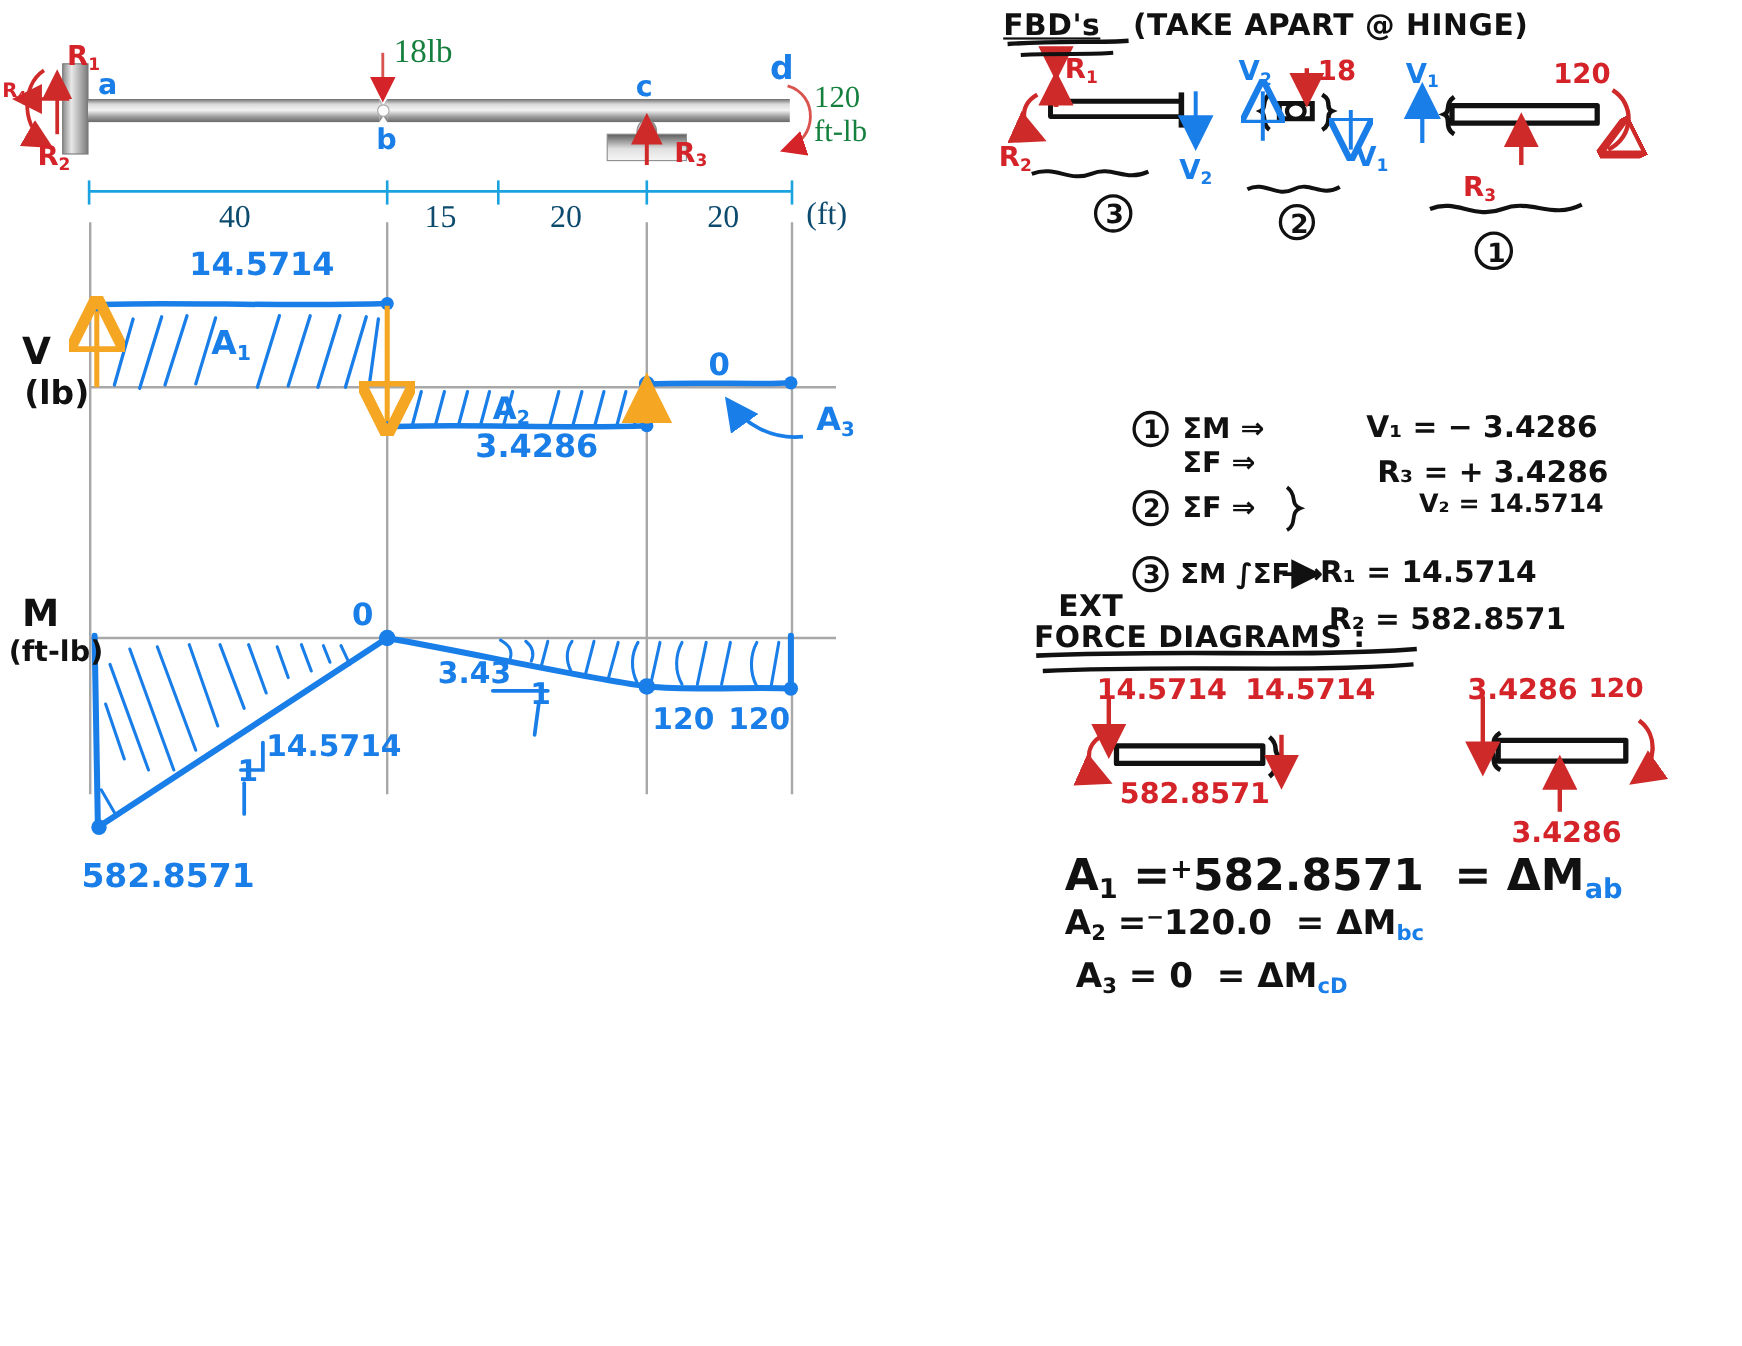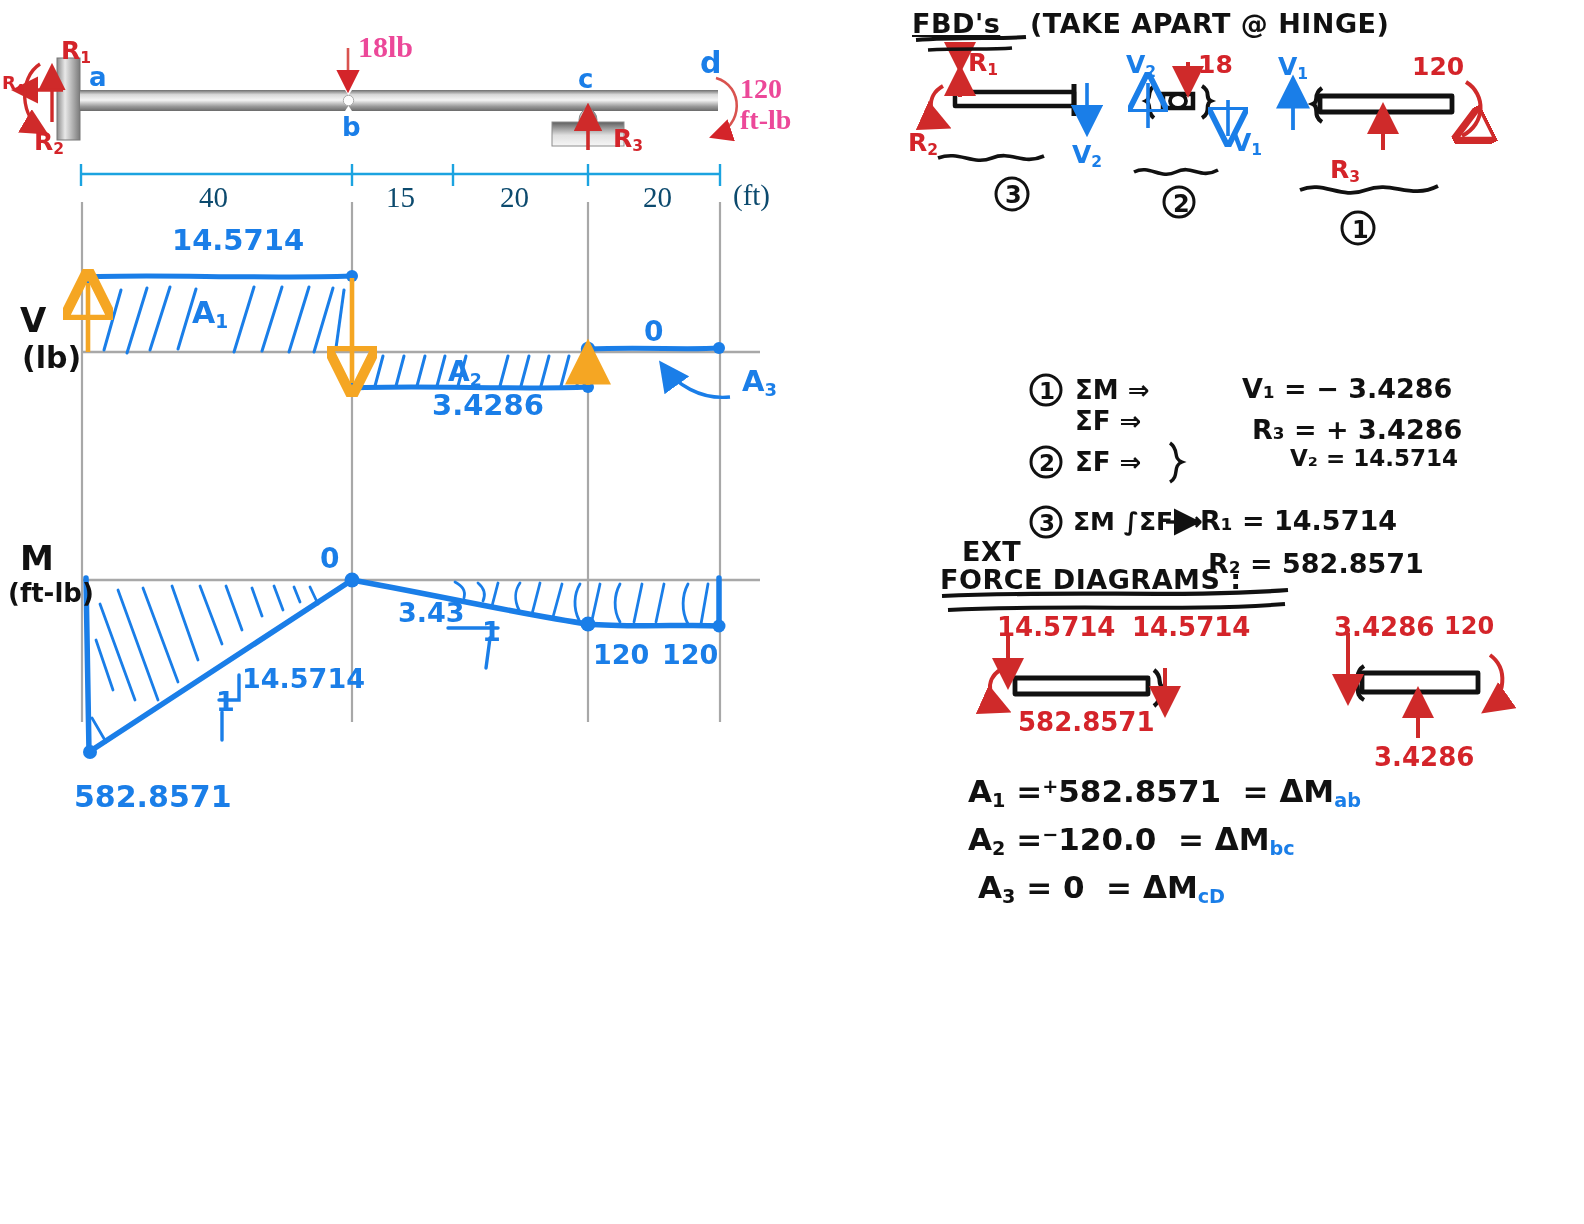--- a/index.html
+++ b/index.html
@@ -3,21 +3,21 @@
 <meta charset="utf-8">
 <style>
   html,body{margin:0;padding:0;background:#fff;}
   body{width:1584px;height:1224px;position:relative;overflow:hidden;
        font-family:"Liberation Serif",serif;}
   .abs{position:absolute;}
   .hand{font-family:"DejaVu Sans",sans-serif;font-weight:700;}
   .blue{color:#1a7ee8;}
   .red{color:#d4242a;}
   .black{color:#111;}
-  .serifred{font-family:"Liberation Serif",serif;color:#ec4899;font-weight:700;}
+  .serifred{font-family:"Liberation Serif",serif;color:#15803d;font-weight:400;}
   .serifblue{font-family:"Liberation Serif",serif;color:#0c4a6e;font-weight:400;}
   svg{position:absolute;top:0;left:0;overflow:visible;}
   .nb{pointer-events:none;}
   sub{font-size:.62em;vertical-align:-0.28em;}
   sup{font-size:.62em;vertical-align:0.45em;}
 </style>
 </head>
 <body>
 
 <svg width="1584" height="1224" class="nb">
@@ -357,21 +357,21 @@
 <div class="abs hand black" style="left:940px;top:564px;font-size:27px;letter-spacing:.5px;">FORCE DIAGRAMS :</div>
 
 <div class="abs hand red" style="left:997px;top:612px;font-size:26px;">14.5714</div>
 <div class="abs hand red" style="left:1132px;top:612px;font-size:26px;">14.5714</div>
 <div class="abs hand red" style="left:1018px;top:707px;font-size:26px;">582.8571</div>
 
 <div class="abs hand red" style="left:1334px;top:612px;font-size:26px;">3.4286</div>
 <div class="abs hand red" style="left:1444px;top:612px;font-size:24px;">120</div>
 <div class="abs hand red" style="left:1374px;top:742px;font-size:26px;">3.4286</div>
 
-<div class="abs hand black" style="left:968px;top:773px;font-size:31px;white-space:nowrap;">
+<div class="abs hand black" style="left:968px;top:773px;font-size:40px;white-space:nowrap;">
   <span>A</span><sub>1</sub>
   <span>=</span><sup>+</sup><span>582.8571</span>
   <span>&nbsp;=&nbsp;</span><span>ΔM</span><sub class="blue">ab</sub>
 </div>
 <div class="abs hand black" style="left:968px;top:821px;font-size:31px;white-space:nowrap;">
   <span>A</span><sub>2</sub>
   <span>=</span><sup>−</sup><span>120.0</span>
   <span>&nbsp;=&nbsp;</span><span>ΔM</span><sub class="blue">bc</sub>
 </div>
 <div class="abs hand black" style="left:978px;top:869px;font-size:31px;white-space:nowrap;">

